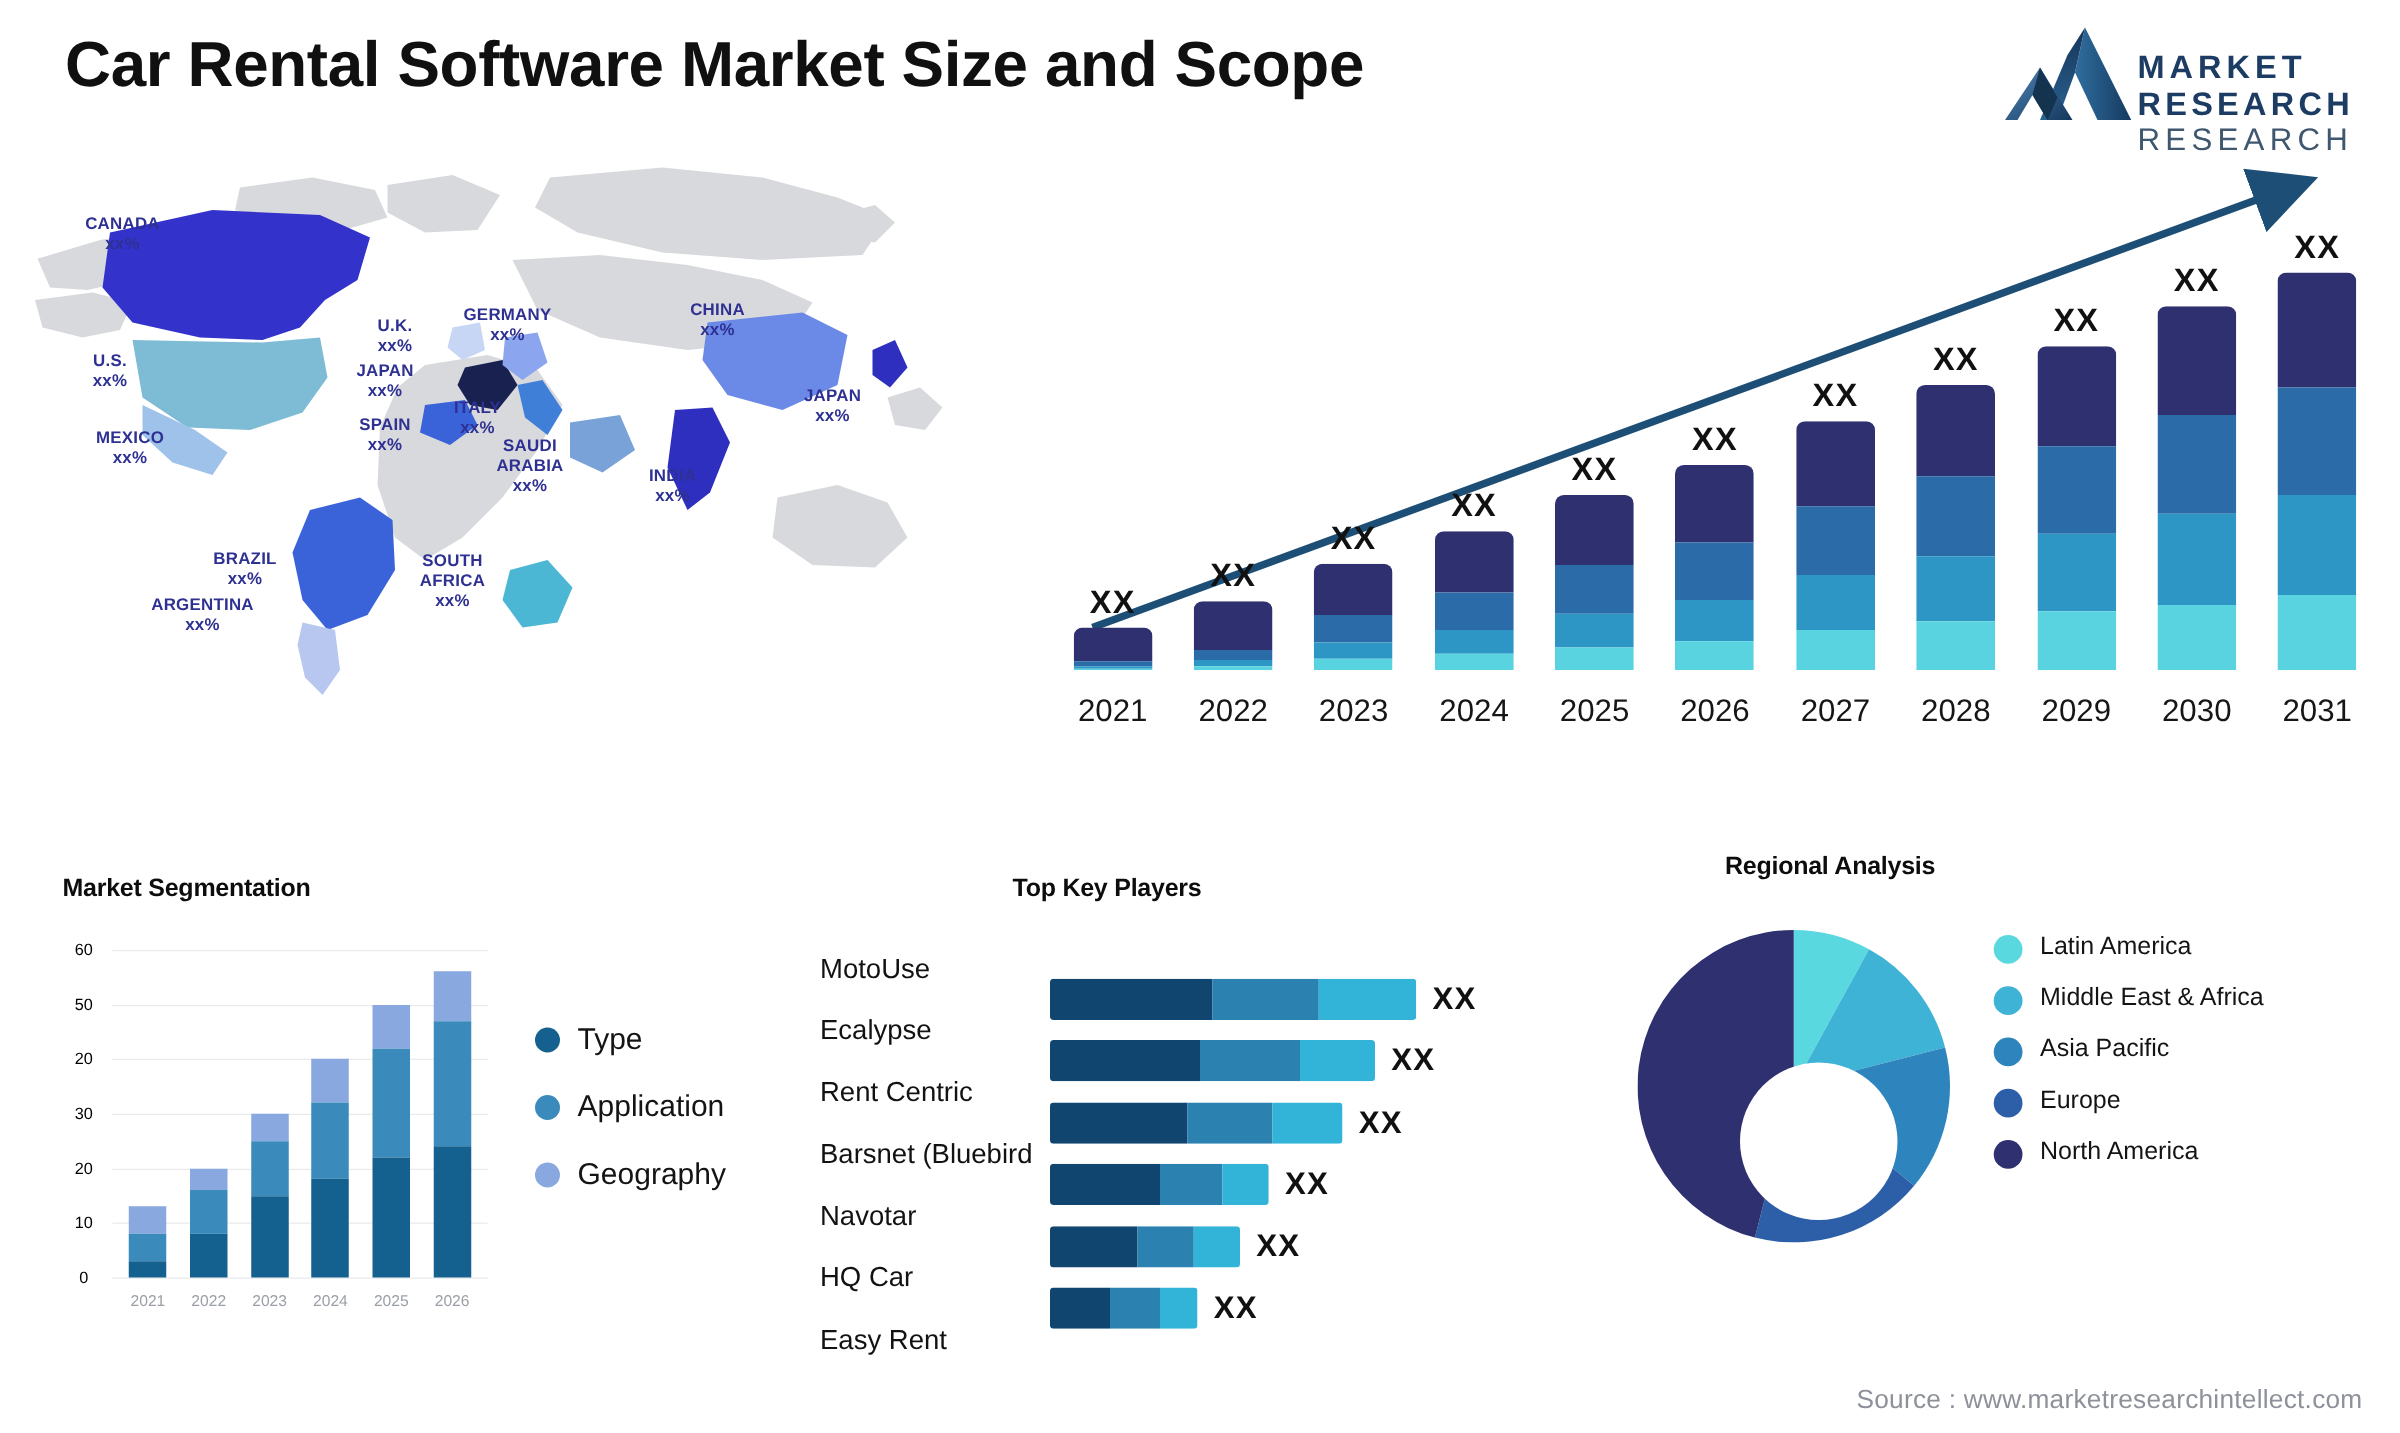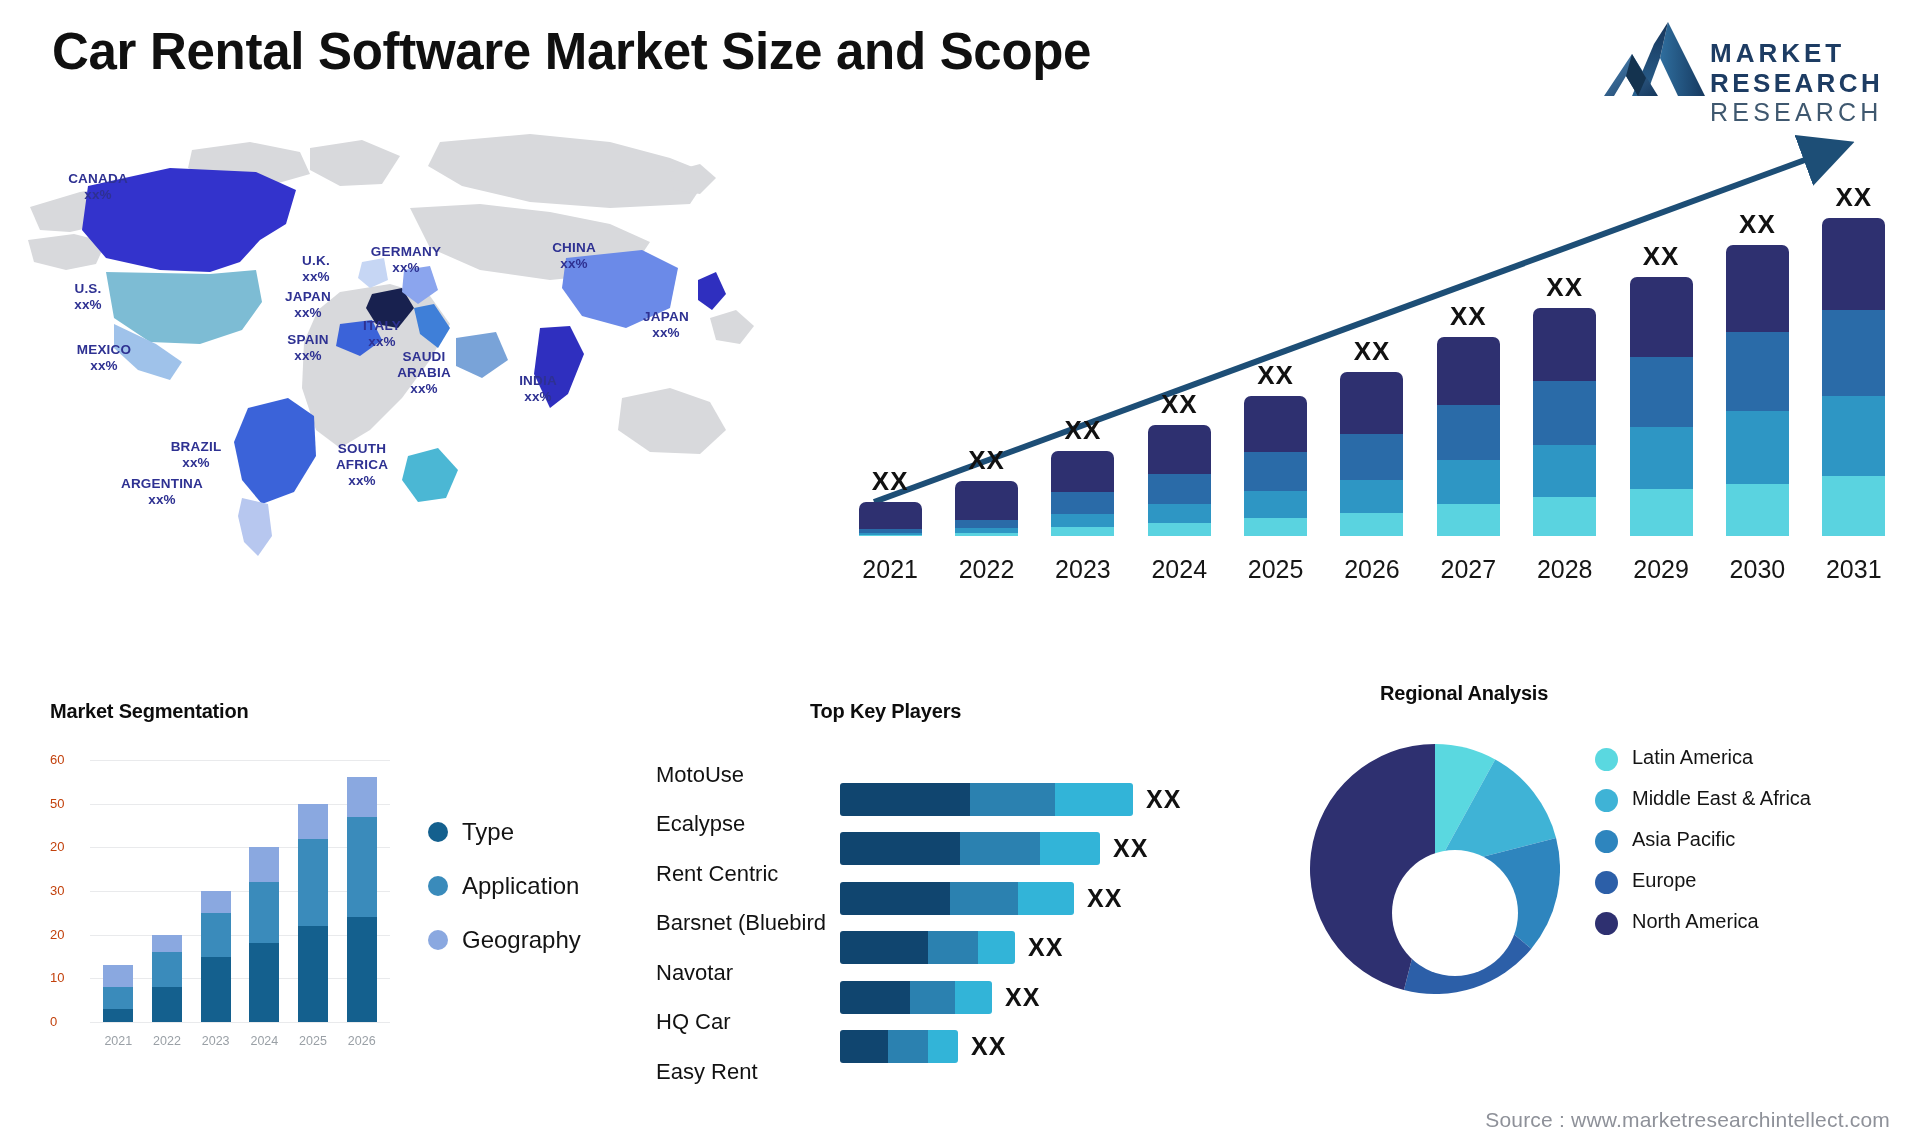--- a/index.html
+++ b/index.html
@@ -52,21 +52,21 @@
   .panel-title{
     font-size:20px;font-weight:700;color:#0d0d0d;
     letter-spacing:-0.2px;
   }
 
   
   #segmentation-panel{position:absolute;left:40px;top:700px;width:560px;height:420px;}
   #segmentation-title{position:absolute;left:10px;top:0px;}
   #seg-plot{position:absolute;left:10px;top:60px;width:340px;height:290px;}
   .seg-gridline{position:absolute;left:40px;right:0;height:1px;background:#e9eaec;}
-  .seg-ytick{position:absolute;left:0;width:34px;text-align:left;font-size:13px;color:#c2410c;transform:translateY(-8px);}
+  .seg-ytick{position:absolute;left:0;width:34px;text-align:center;font-size:13px;color:#000000;transform:translateY(-8px);}
   #seg-bars{position:absolute;left:44px;right:4px;bottom:26px;top:2px;display:flex;align-items:flex-end;}
   .seg-col{flex:1;display:flex;flex-direction:column;align-items:center;justify-content:flex-end;height:100%;}
   .seg-bar{width:30px;display:flex;flex-direction:column;justify-content:flex-end;height:100%;}
   .seg-seg{width:100%;}
   #seg-xlabels{position:absolute;left:44px;right:4px;bottom:2px;display:flex;}
   .seg-x{flex:1;text-align:center;font-size:12.5px;color:#9aa0a6;}
   #seg-legend{position:absolute;left:388px;top:118px;}
   .seg-leg-row{display:flex;align-items:center;margin-bottom:26px;}
   .seg-dot{width:20px;height:20px;border-radius:50%;margin-right:14px;flex:none;}
   .seg-leg-label{font-size:24px;color:#141414;}

